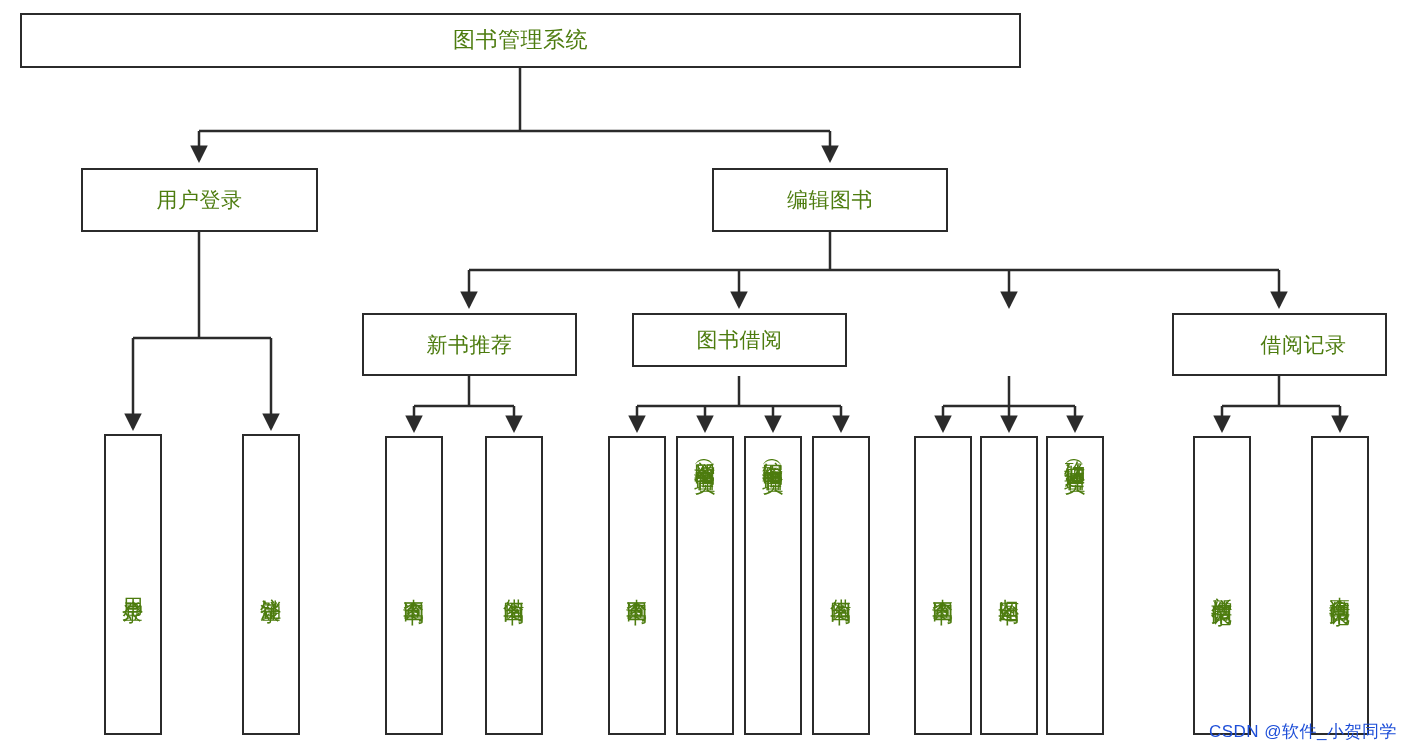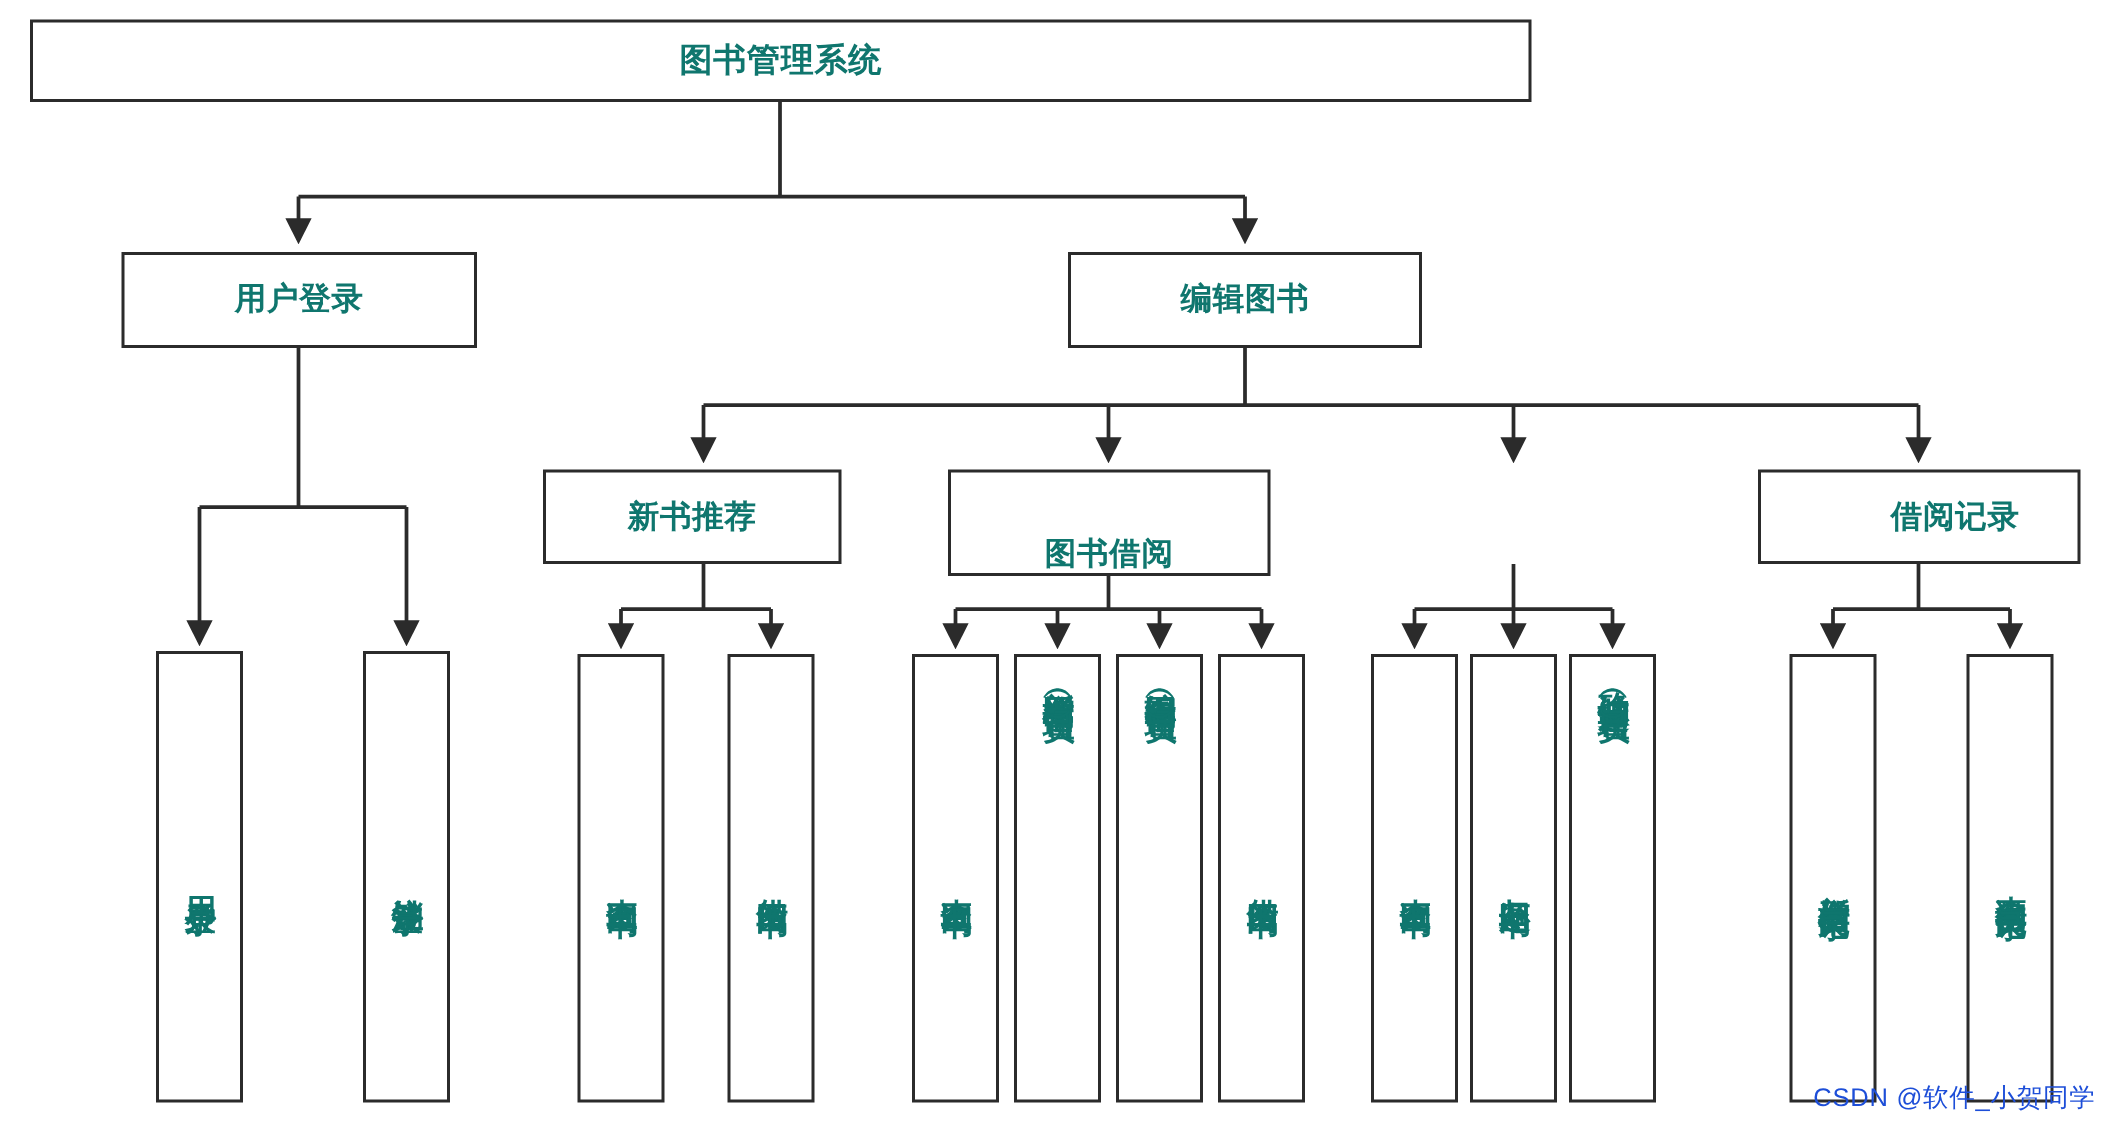--- a/index.html
+++ b/index.html
@@ -11,26 +11,25 @@
     overflow:hidden;
   }
   #canvas{position:relative;width:1405px;height:747px;}
   svg.wires{position:absolute;left:0;top:0;width:1405px;height:747px;}
 
   .node{
     position:absolute;
     box-sizing:border-box;
     border:2.5px solid #2b2b2b;
     background:#ffffff;
-    color:#0f766e;
+    color:#4d7c0f;
     display:flex;
     align-items:center;
     justify-content:center;
     text-align:center;
-    font-weight:bold;
   }
   .node .lbl{display:block;}
 
   
   .h-node .lbl{
     font-size:21px;
     line-height:1.2;
     letter-spacing:0.5px;
     white-space:nowrap;
   }
@@ -124,25 +123,25 @@
   </div>
 
   <div class="node h-node" style="left:81px;top:168px;width:237px;height:64px;">
     <span class="lbl">用户登录</span>
   </div>
 
   <div class="node h-node" style="left:712px;top:168px;width:236px;height:64px;">
     <span class="lbl">编辑图书</span>
   </div>
 
-  <div class="node h-node" style="left:362px;top:313px;width:199px;height:63px;">
+  <div class="node h-node" style="left:362px;top:313px;width:215px;height:63px;">
     <span class="lbl">新书推荐</span>
   </div>
 
-  <div class="node h-node" style="left:632px;top:313px;width:215px;height:71px;align-items:flex-end;">
+  <div class="node h-node" style="left:632px;top:313px;width:215px;height:54px;">
     <span class="lbl">图书借阅</span>
   </div>
 
 
   <div class="node h-node" style="left:1172px;top:313px;width:215px;height:63px;padding-left:48px;">
     <span class="lbl">借阅记录</span>
   </div>
 
   <div class="node v-node center" style="left:104px;top:434px;width:58px;height:301px;">
     <span class="lbl">用户登录</span>

